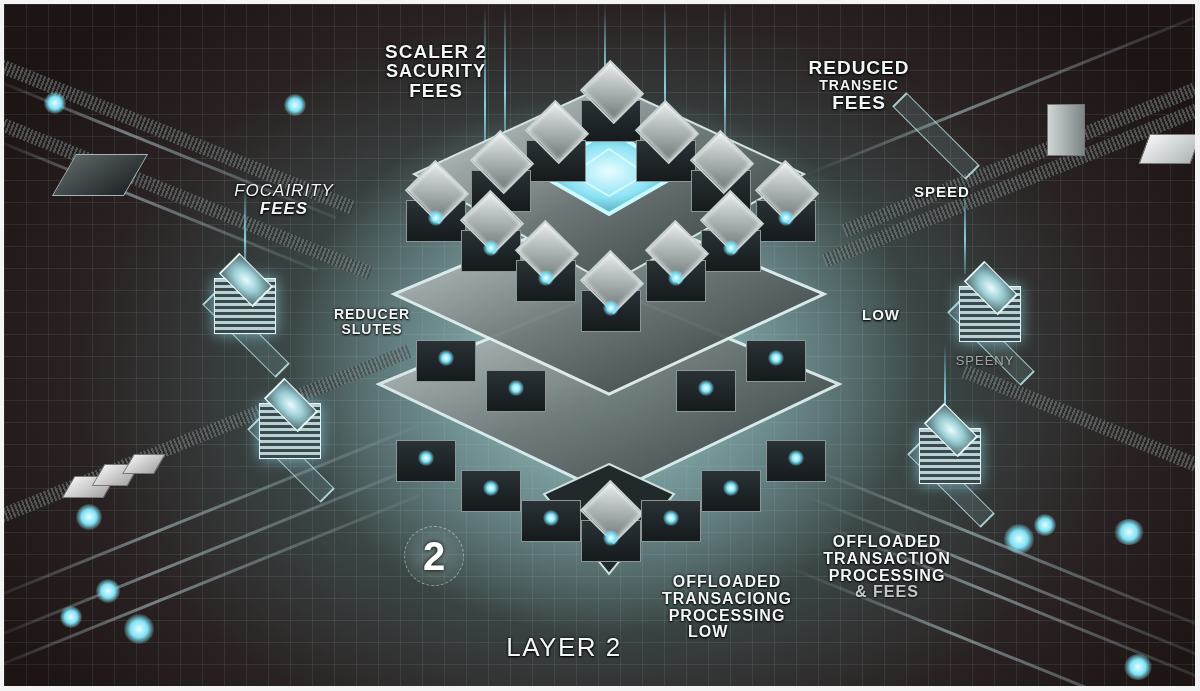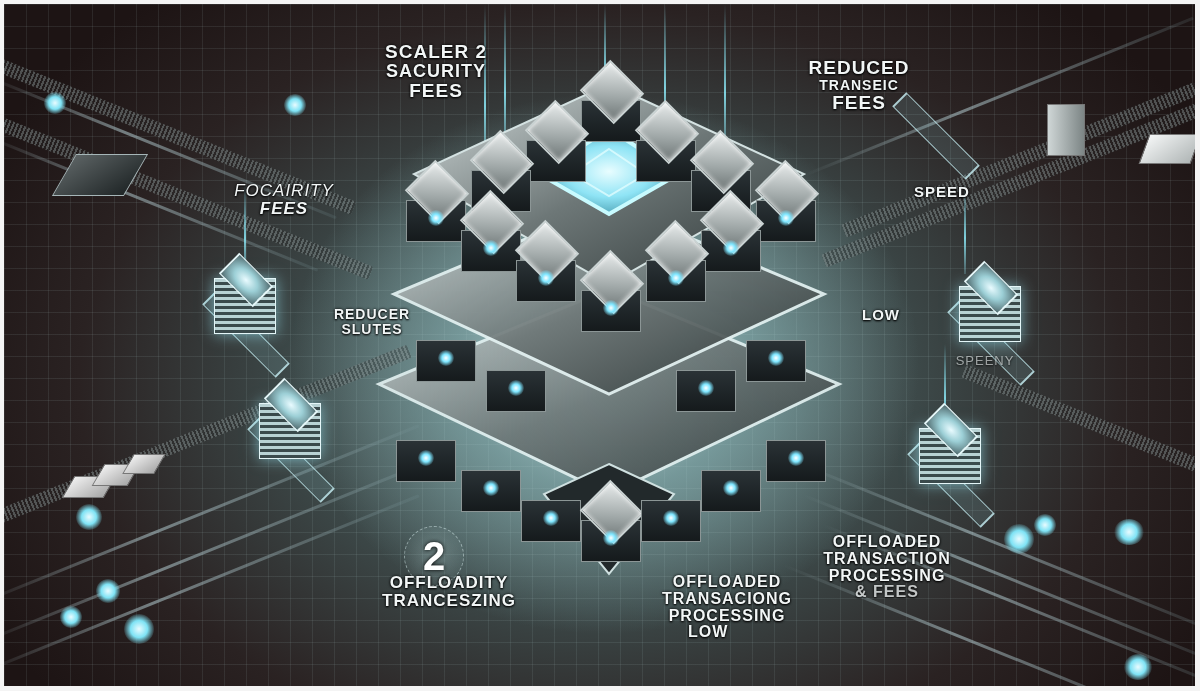--- a/index.html
+++ b/index.html
@@ -279,30 +279,27 @@
   </div>
   <div class="label" style="left:852px;top:303px;width:50px;font-size:15px;">
     <div>LOW</div>
   </div>
   <div class="label thin" style="left:936px;top:350px;width:90px;font-size:13px;opacity:0.55;">
     <div>SPEENY</div>
   </div>
 
   <div class="badge2">2</div>
 
-  <div class="label" style="left:360px;top:570px;width:170px;font-size:17px;">
-    <div>OFFLOADITY</div>
-    <div>TRANCESZING</div>
-  </div>
   <div class="label" style="left:648px;top:570px;width:150px;font-size:16px;text-align:left;">
     <div style="text-align:center;">OFFLOADED</div>
     <div style="text-align:center;">TRANSACIONG</div>
     <div style="text-align:center;">PROCESSING</div>
     <div style="padding-left:36px;">LOW</div>
   </div>
   <div class="label" style="left:808px;top:530px;width:150px;font-size:16px;">
     <div>OFFLOADED</div>
     <div>TRANSACTION</div>
     <div>PROCESSING</div>
     <div class="thin" style="opacity:0.75;">&amp; FEES</div>
   </div>
 
+  <div class="label thin" style="left:480px;top:630px;width:160px;font-size:26px;letter-spacing:1.5px;">LAYER 2</div>
 </div>
 
 </body></html>

